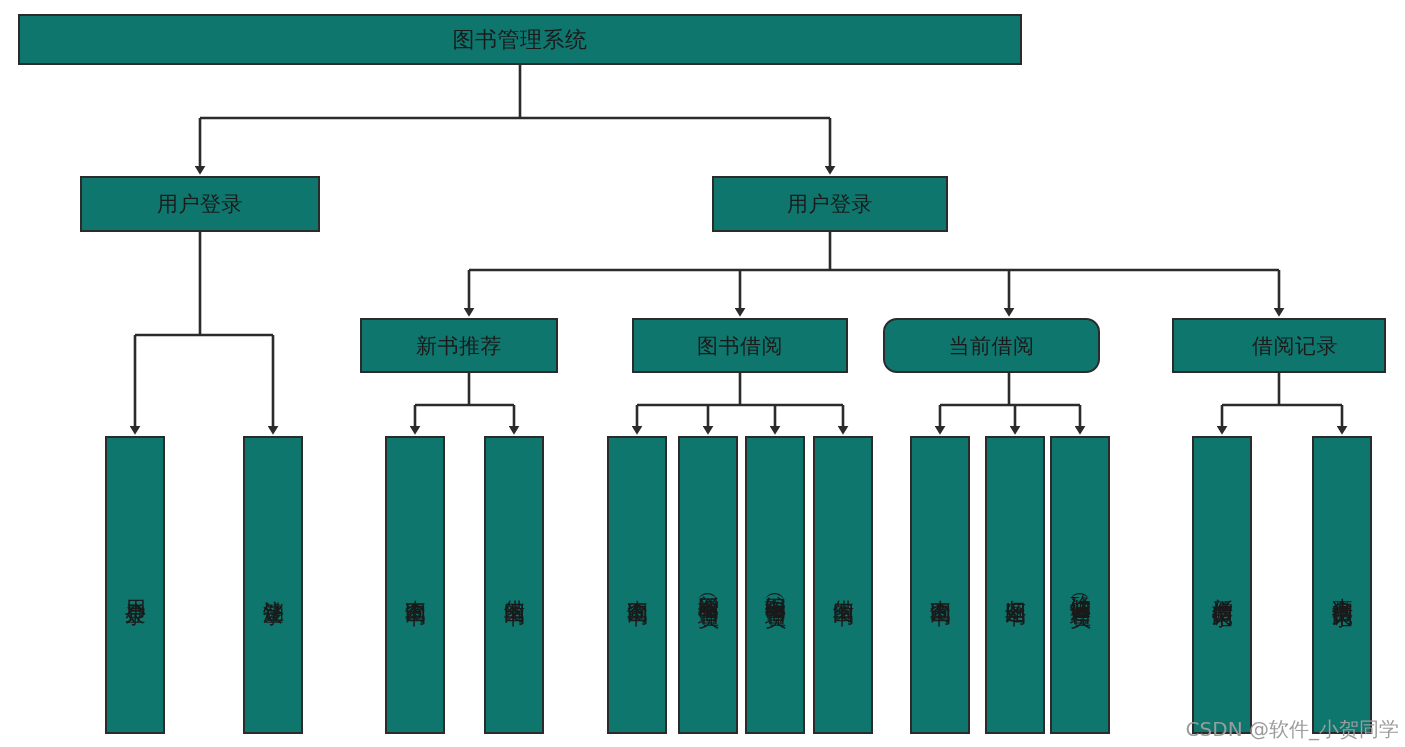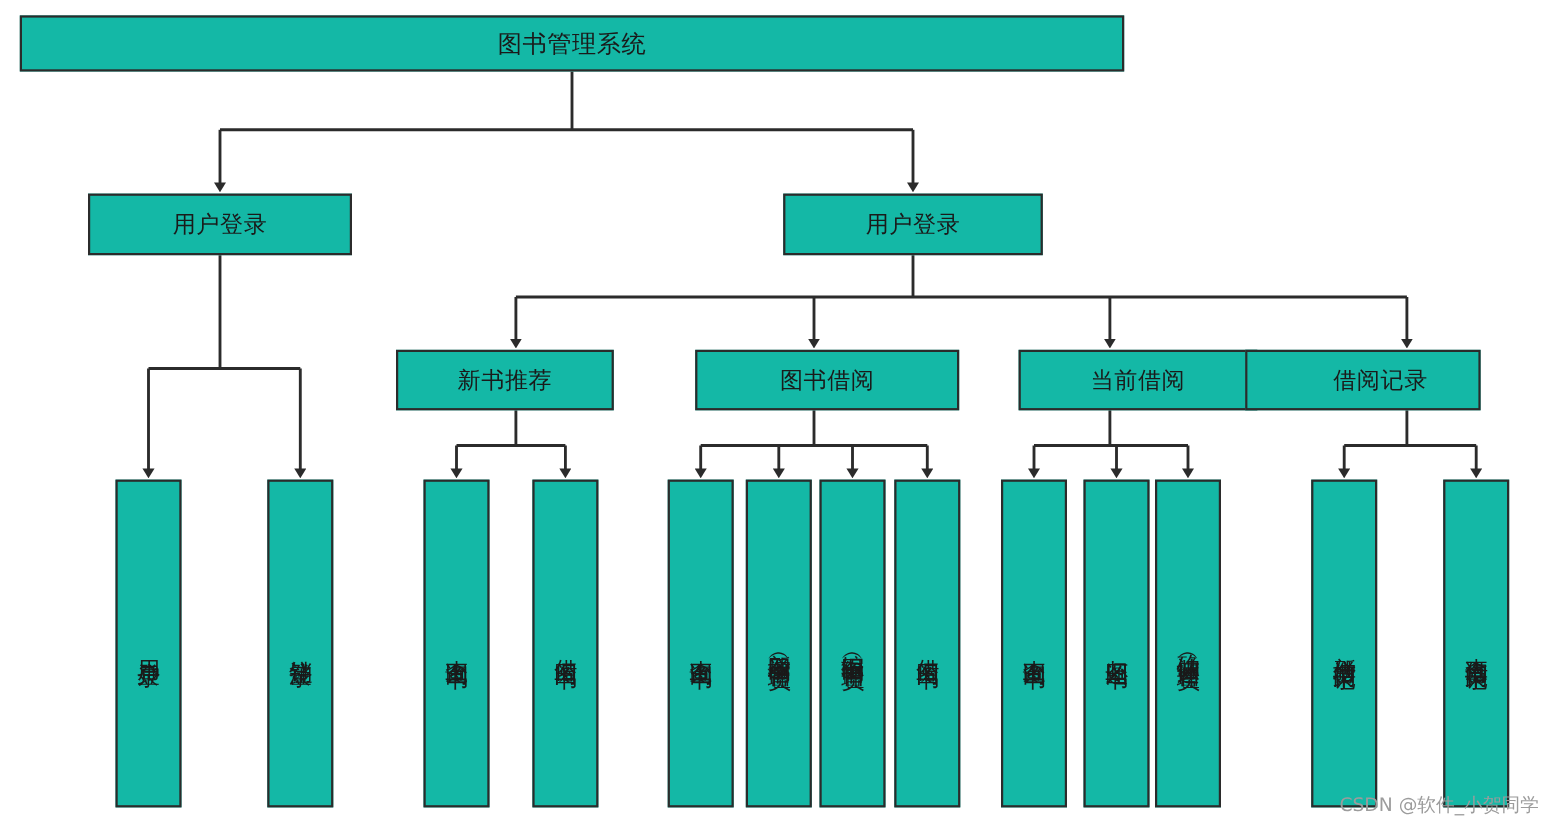--- a/index.html
+++ b/index.html
@@ -21,21 +21,21 @@
   #edges {
     position: absolute;
     left: 0;
     top: 0;
     width: 1405px;
     height: 747px;
   }
   .node {
     position: absolute;
     box-sizing: border-box;
-    background: #14b8a6;
+    background: #0f766e;
     border: 2px solid #2b2b2b;
     display: flex;
     align-items: center;
     justify-content: center;
     z-index: 2;
   }
   .node .label {
     font-family: "DejaVu Sans", "Liberation Sans", sans-serif;
     color: #1a1a1a;
     letter-spacing: 0.5px;
@@ -53,21 +53,21 @@
     text-orientation: upright;
     line-height: 1.18;
     letter-spacing: 2px;
     padding-top: 4px;
   }
   #watermark {
     position: absolute;
     right: 6px;
     bottom: 4px;
     font-family: "DejaVu Sans", "Liberation Sans", sans-serif;
-    font-size: 17px;
+    font-size: 20px;
     color: #9c9c9c;
     z-index: 5;
     white-space: nowrap;
     pointer-events: none;
     margin-left: 33px;
   }
 </style>
 </head>
 <body>
 
@@ -123,27 +123,27 @@
   <div class="node level2" style="left:80px; top:176px; width:240px; height:56px;">
     <span class="label">用户登录</span>
   </div>
   <div class="node level2" style="left:712px; top:176px; width:236px; height:56px;">
     <span class="label">用户登录</span>
   </div>
 
   <div class="node level3" style="left:360px; top:318px; width:198px; height:55px;">
     <span class="label">新书推荐</span>
   </div>
-  <div class="node level3" style="left:632px; top:318px; width:240px; height:55px;">
+  <div class="node level3" style="left:632px; top:318px; width:216px; height:55px;">
     <span class="label">图书借阅</span>
   </div>
-  <div class="node level3" style="left:926px; top:318px; width:217px; height:55px;">
+  <div class="node level3" style="left:883px; top:318px; width:217px; height:55px;border-radius:14px;">
     <span class="label">当前借阅</span>
   </div>
-  <div class="node level3" style="left:1132px; top:318px; width:214px; height:55px;padding-left:32px;">
+  <div class="node level3" style="left:1172px; top:318px; width:214px; height:55px;padding-left:32px;">
     <span class="label">借阅记录</span>
   </div>
 
   <div id="leaf-layer">
       <div class="node leaf" style="left: 105px; top: 436px; width: 60px; height: 298px;">
         <span class="label">用户登录</span>
       </div>
       <div class="node leaf" style="left: 243px; top: 436px; width: 60px; height: 298px;">
         <span class="label">注销登录</span>
       </div>

